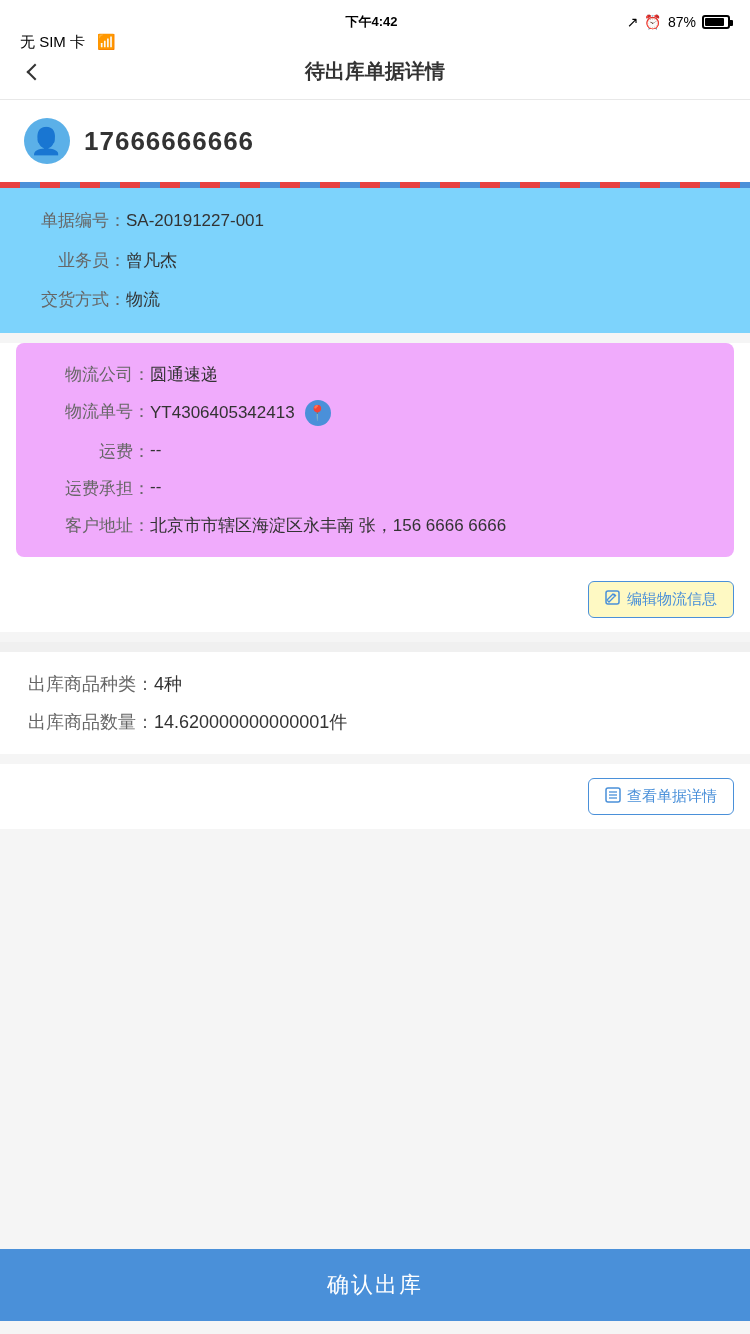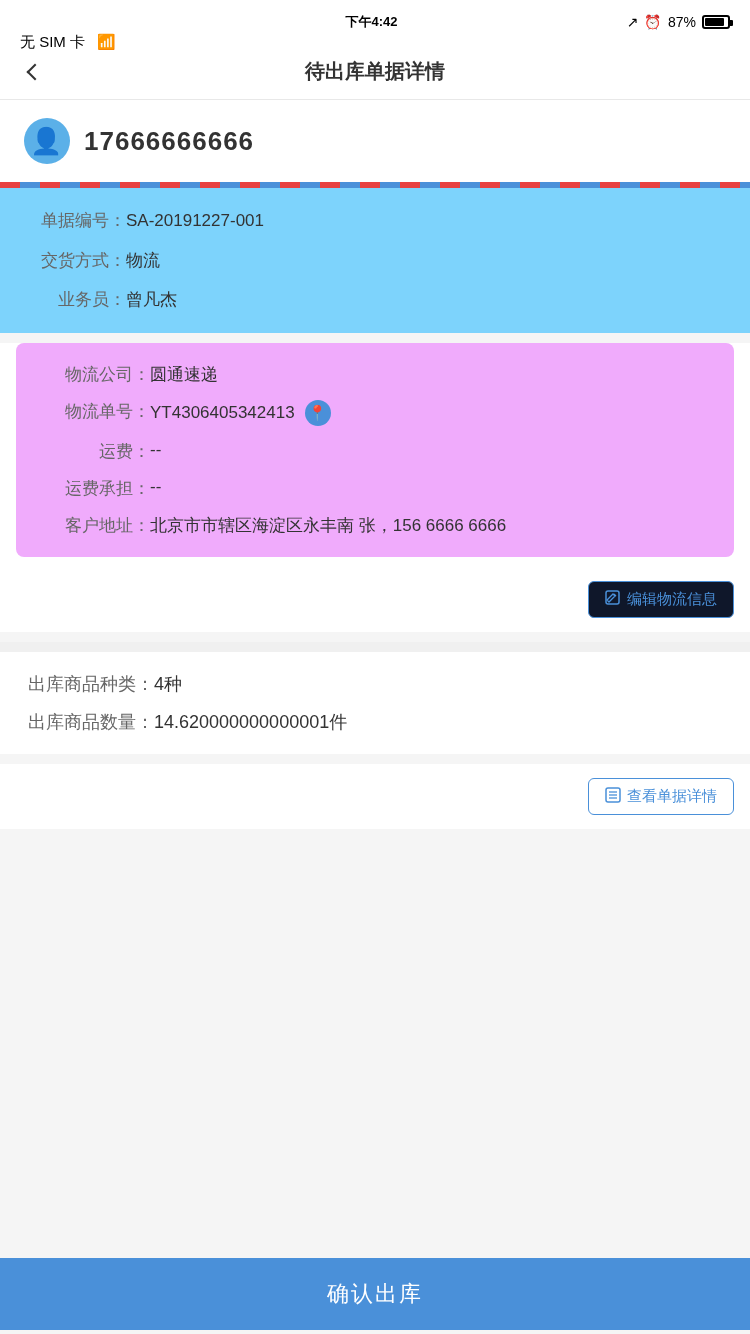--- a/index.html
+++ b/index.html
@@ -172,21 +172,21 @@
     .edit-btn {
       border: 1.5px solid #4a90d9;
       border-radius: 6px;
       padding: 8px 16px;
       color: #4a90d9;
       font-size: 15px;
       display: flex;
       align-items: center;
       gap: 6px;
       cursor: pointer;
-      background: #0f172a;
+      background: #fef9c3;
     }
     .edit-icon { font-size: 15px; color: #4a90d9; }
 
     
     .stats-section {
       background: #fff;
       padding: 20px 24px;
       margin-bottom: 10px;
     }
     .stats-row {
@@ -228,21 +228,21 @@
       background: #fff;
     }
     .list-icon { font-size: 15px; color: #4a90d9; }
 
     
     .spacer { background: #f5f5f5; flex: 1; }
 
     
     .confirm-btn {
       position: fixed;
-      bottom: 4px;
+      bottom: 13px;
       left: 0;
       width: 750px;
       height: 72px;
       background: #4a90d9;
       display: flex;
       align-items: center;
       justify-content: center;
       cursor: pointer;
       font-size: 22px;
       font-weight: 500;
@@ -294,26 +294,26 @@
   </div>
 
   <div class="dashed-divider"></div>
 
   <div class="info-section">
     <div class="info-row">
       <span class="info-label">单据编号：</span>
       <span class="info-value">SA-20191227-001</span>
     </div>
     <div class="info-row">
+      <span class="info-label">业务员：</span>
+      <span class="info-value">曾凡杰</span>
+    </div>
+    <div class="info-row">
       <span class="info-label">交货方式：</span>
       <span class="info-value">物流</span>
-    </div>
-    <div class="info-row">
-      <span class="info-label">业务员：</span>
-      <span class="info-value">曾凡杰</span>
     </div>
   </div>
 
   <div style="background:#fff; padding: 0 16px 0 16px; margin-bottom: 0;">
     <div class="logistics-card">
       <div class="logistics-row">
         <span class="logistics-label">物流公司：</span>
         <span class="logistics-value">圆通速递</span>
       </div>
       <div class="logistics-row">

